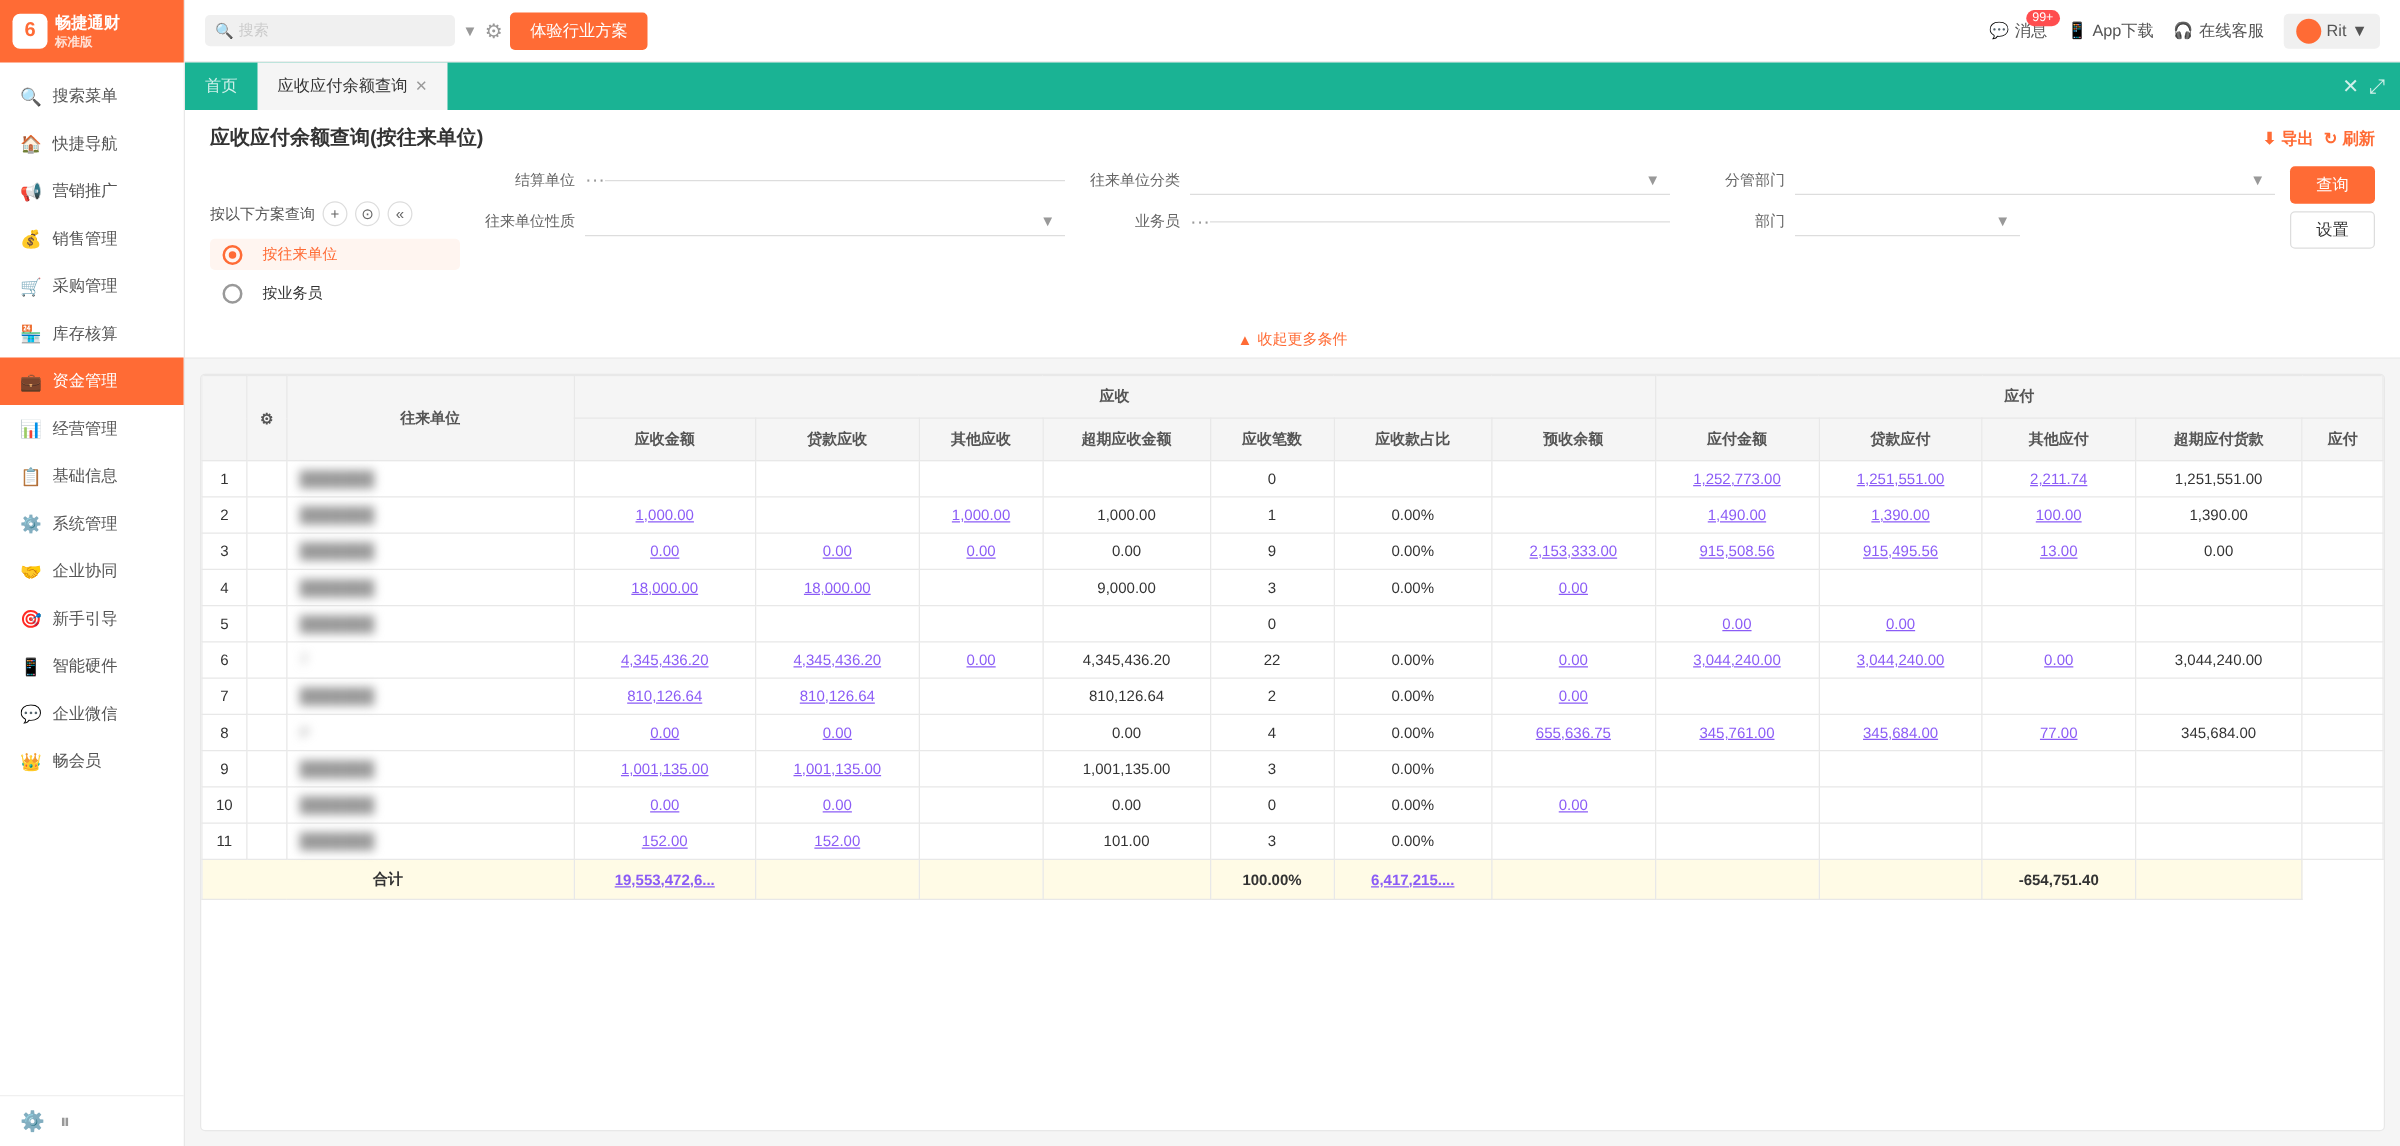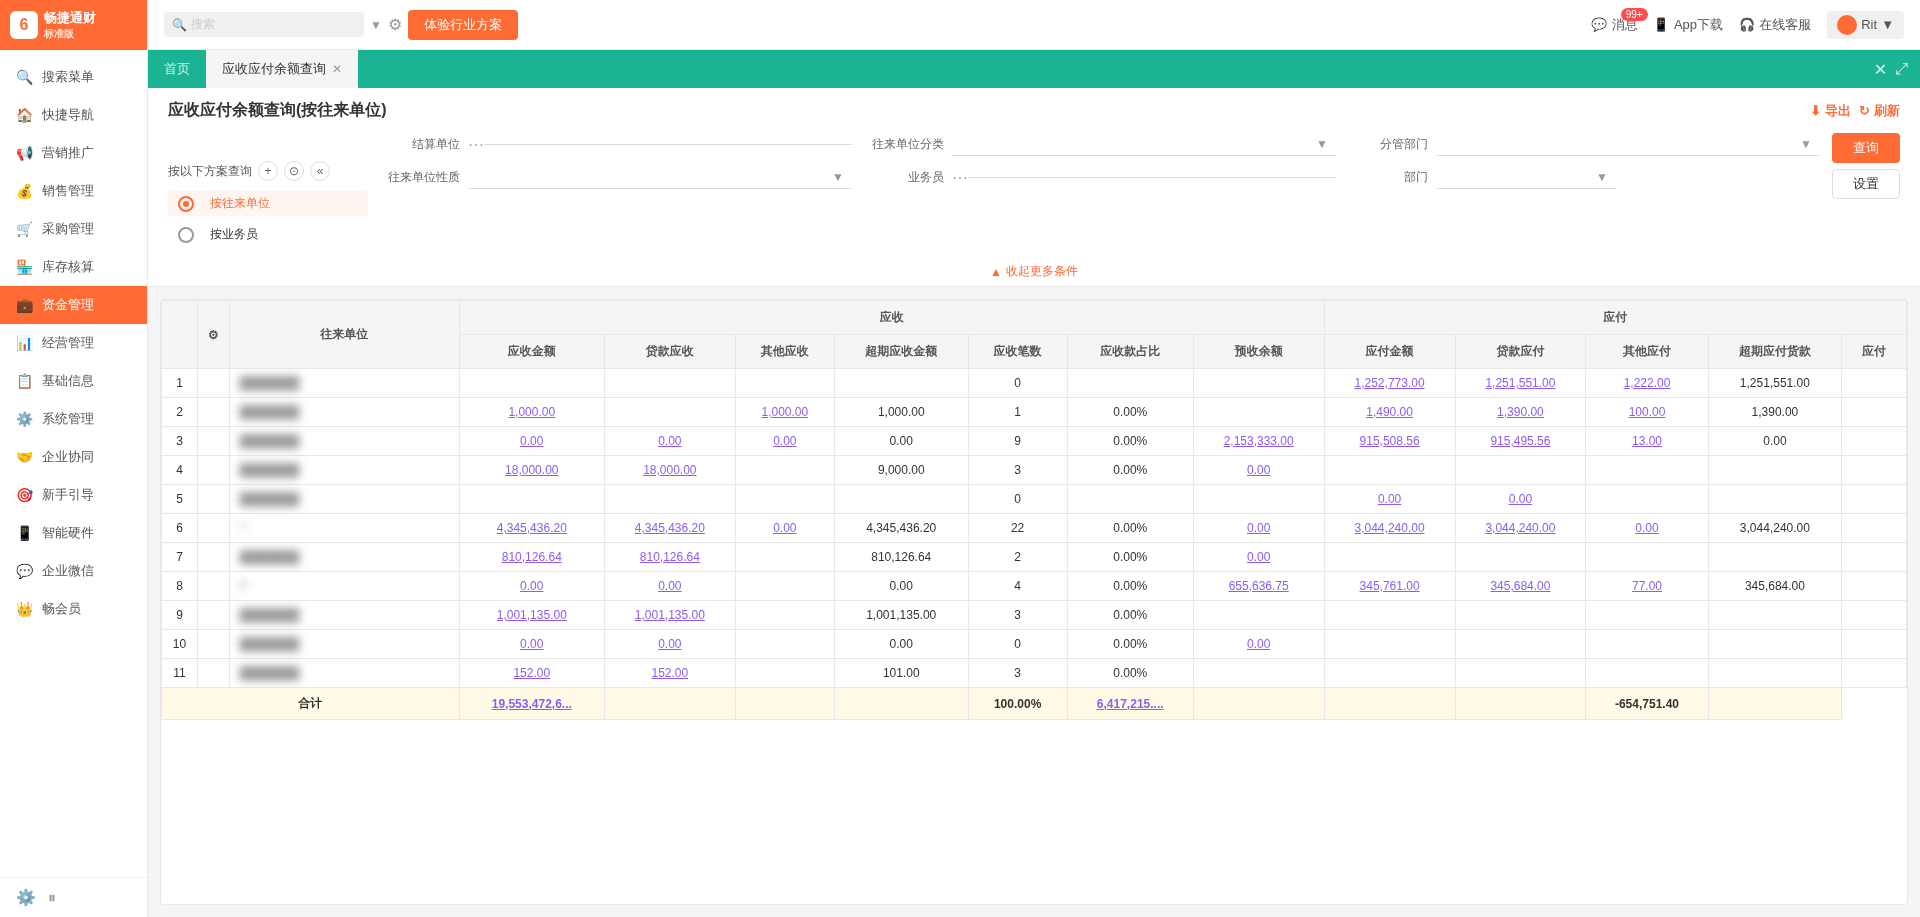--- a/index.html
+++ b/index.html
@@ -342,21 +342,21 @@
                 <td class="col-company" style="filter: blur(4px); color: rgb(153, 153, 153);">███████</td>
                 <td></td>
                 <td></td>
                 <td></td>
                 <td></td>
                 <td>0</td>
                 <td></td>
                 <td></td>
                 <td class="num-link">1,252,773.00</td>
                 <td class="num-link">1,251,551.00</td>
-                <td class="num-link">1,222.00</td>
+                <td class="num-link">2,211.74</td>
                 <td>1,251,551.00</td>
                 <td></td>
               </tr>
               <tr>
                 <td class="row-num">2</td>
                 <td></td>
                 <td class="col-company" style="filter: blur(4px); color: rgb(153, 153, 153);">███████</td>
                 <td class="num-link">1,000.00</td>
                 <td></td>
                 <td class="num-link">1,000.00</td>

